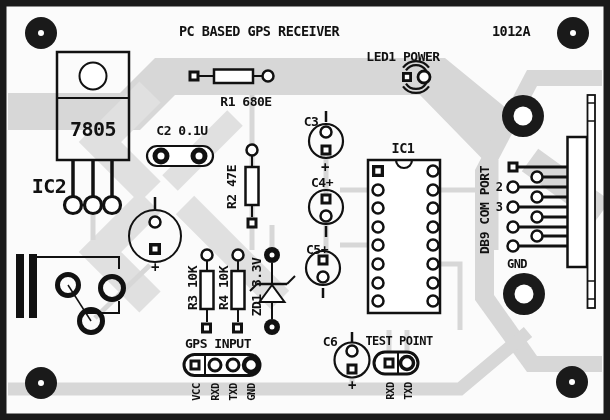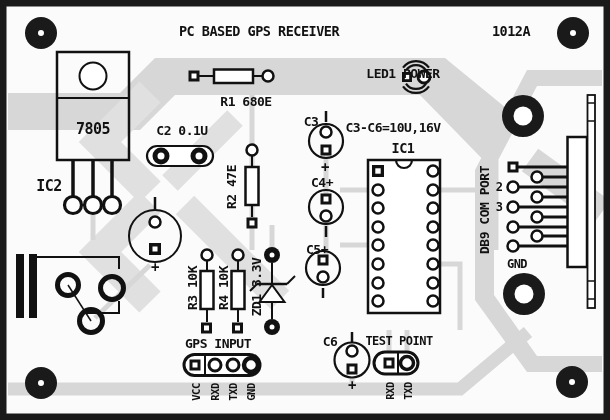--- a/index.html
+++ b/index.html
@@ -19,21 +19,21 @@
     letter-spacing:-0.5px;
     color:#111;
     white-space:nowrap;
     transform:translate(-50%,-50%);
     line-height:1;
   }
   .rot{transform:translate(-50%,-50%) rotate(-90deg);}
   .s11{font-size:10.5px;}
   .s12{font-size:12px;}
   .s14{font-size:13.5px;}
-  .s15{font-size:15px;}
+  .s15{font-size:20px;}
   .plus{font-size:14px;}
 </style>
 </head>
 <body>
 
 <div id="board">
 
   <svg id="gfx" viewBox="0 0 610 420">
 
     <g fill="#d7d7d7" stroke="none">
@@ -289,21 +289,21 @@
         <line x1="587.5" y1="299" x2="595" y2="299"></line>
       </g>
     </g>
 
     <rect x="3" y="3" width="604" height="414" fill="none" stroke="#1a1a1a" stroke-width="7"></rect>
   </svg>
 
   <div class="lbl s14" style="left:259px;top:32px">PC BASED GPS RECEIVER</div>
   <div class="lbl s14" style="left:511px;top:32px">1012A</div>
 
-  <div class="lbl" style="left:403px;top:73px">LED1 POWER</div>
+  <div class="lbl" style="left:403px;top:56px">LED1 POWER</div>
   <div class="lbl" style="left:246px;top:101px">R1 680E</div>
   <div class="lbl" style="left:182px;top:130px">C2 0.1U</div>
 
   <div class="lbl s15" style="left:49px;top:186px">IC2</div>
   <div class="lbl s15" style="left:93px;top:129px">7805</div>
 
   <div class="lbl plus" style="left:155px;top:267px">+</div>
 
 
   <div class="lbl rot" style="left:231px;top:187px">R2 47E</div>
@@ -311,21 +311,20 @@
   <div class="lbl rot" style="left:223px;top:288px">R4 10K</div>
   <div class="lbl rot" style="left:256px;top:287px">ZD1 3.3V</div>
 
   <div class="lbl" style="left:311px;top:121px">C3</div>
   <div class="lbl plus" style="left:325px;top:167px">+</div>
   <div class="lbl" style="left:322px;top:182px">C4+</div>
   <div class="lbl" style="left:317px;top:249px">C5+</div>
   <div class="lbl" style="left:330px;top:341px">C6</div>
   <div class="lbl plus" style="left:352px;top:385px">+</div>
 
-  <div class="lbl" style="left:393px;top:127px">C3-C6=10U,16V</div>
   <div class="lbl s14" style="left:403px;top:149px">IC1</div>
 
   <div class="lbl" style="left:218px;top:343px">GPS INPUT</div>
   <div class="lbl rot s11" style="left:196px;top:392px">VCC</div>
   <div class="lbl rot s11" style="left:215px;top:392px">RXD</div>
   <div class="lbl rot s11" style="left:233px;top:392px">TXD</div>
   <div class="lbl rot s11" style="left:251px;top:392px">GND</div>
 
   <div class="lbl s12" style="left:399px;top:341px">TEST POINT</div>
   <div class="lbl rot s11" style="left:390px;top:391px">RXD</div>

